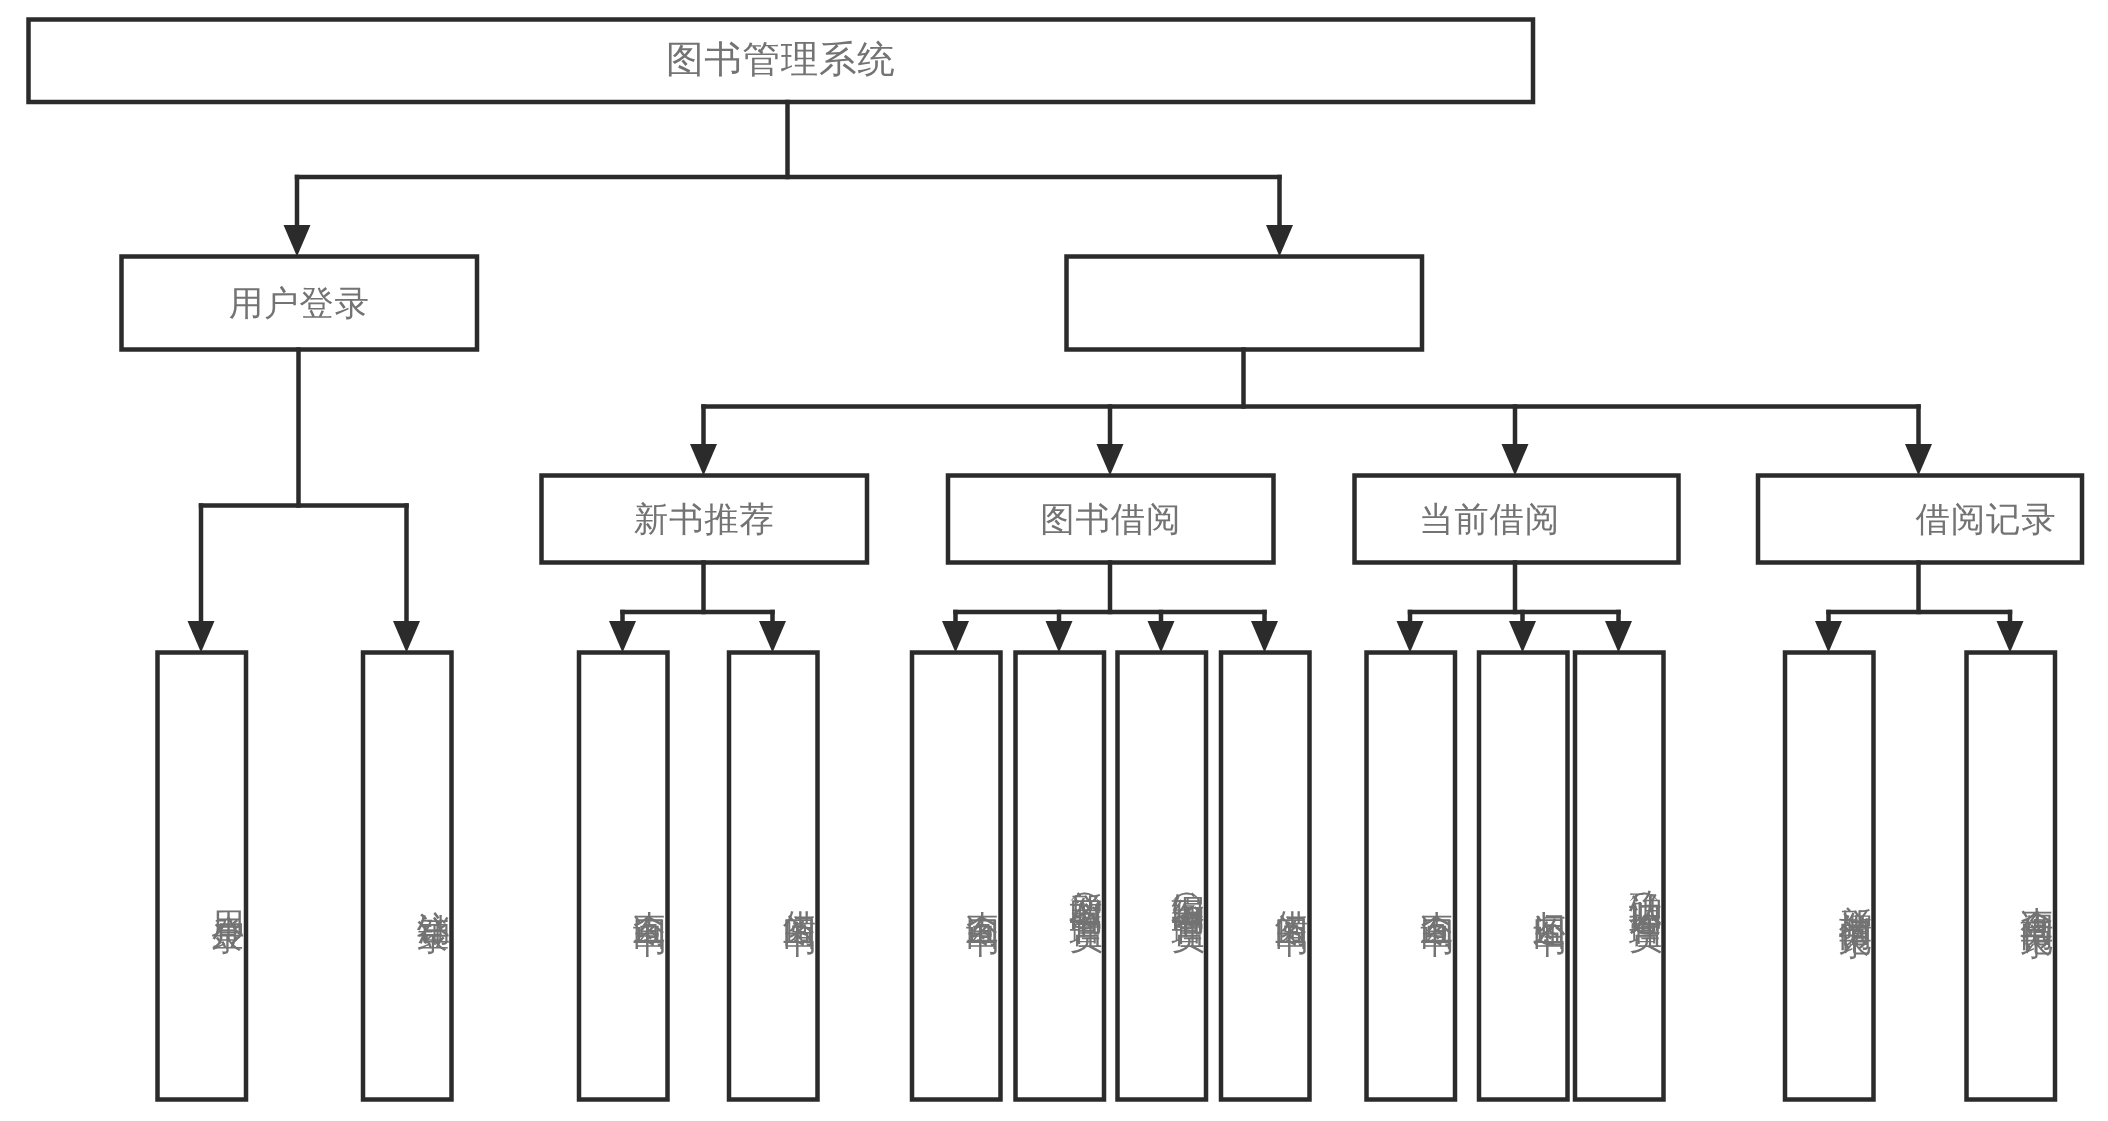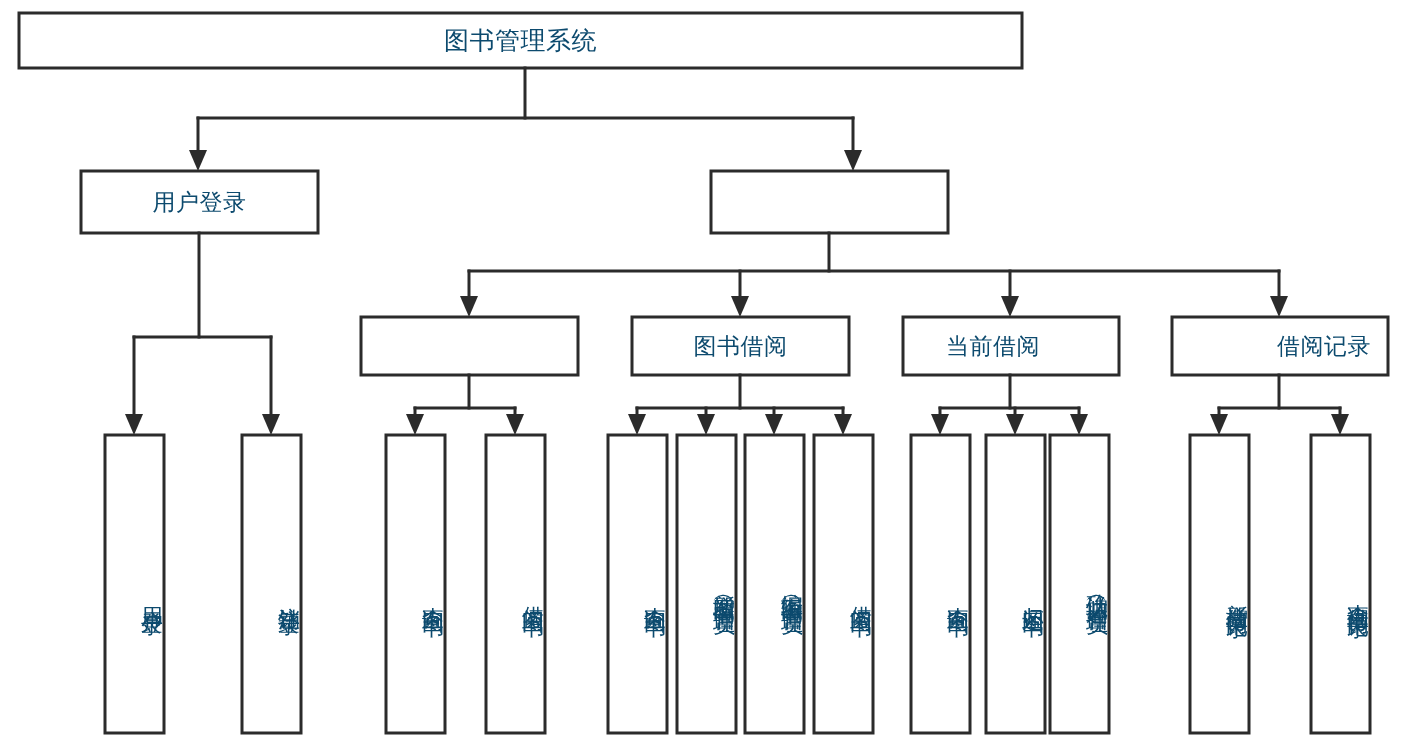--- a/index.html
+++ b/index.html
@@ -36,21 +36,21 @@
     stroke-width: 3;
     fill: none;
     stroke-linecap: square;
   }
   .arrow-head {
     fill: #2b2b2b;
     stroke: none;
   }
   .node-label {
     position: absolute;
-    color: #0c4a6e;
+    color: #737373;
     font-size: 23px;
     line-height: 1.05;
     letter-spacing: 0.5px;
     display: flex;
     align-items: center;
     justify-content: center;
     text-align: center;
     pointer-events: none;
     white-space: nowrap;
   }
@@ -180,20 +180,21 @@
       <path class="connector" d="M 1340 408 L 1340 416"></path>
       <polygon class="arrow-head" points="1210,414 1228,414 1219,435"></polygon>
       <polygon class="arrow-head" points="1331,414 1349,414 1340,435"></polygon>
     </g>
   </svg>
 
   <div class="node-label" style="left:19px; top:13px; width:1003px; height:55px; font-size:25px;">图书管理系统</div>
 
   <div class="node-label" style="left:81px; top:171px; width:237px; height:62px;">用户登录</div>
 
+  <div class="node-label" style="left:361px; top:317px; width:217px; height:58px;">新书推荐</div>
   <div class="node-label" style="left:632px; top:317px; width:217px; height:58px;">图书借阅</div>
   <div class="node-label" style="left:903px; top:317px; width:180px; height:58px;">当前借阅</div>
   <div class="node-label" style="left:1172px; top:317px; width:216px; height:58px;padding-left:44px;">借阅记录</div>
 
   <div class="node-label vertical" style="left:105px; top:435px; width:59px; height:298px;">用户登录</div>
   <div class="node-label vertical" style="left:242px; top:435px; width:59px; height:298px;">注销登录</div>
 
   <div class="node-label vertical" style="left:386px; top:435px; width:59px; height:298px;">查询图书</div>
   <div class="node-label vertical" style="left:486px; top:435px; width:59px; height:298px;">借阅图书</div>
 

